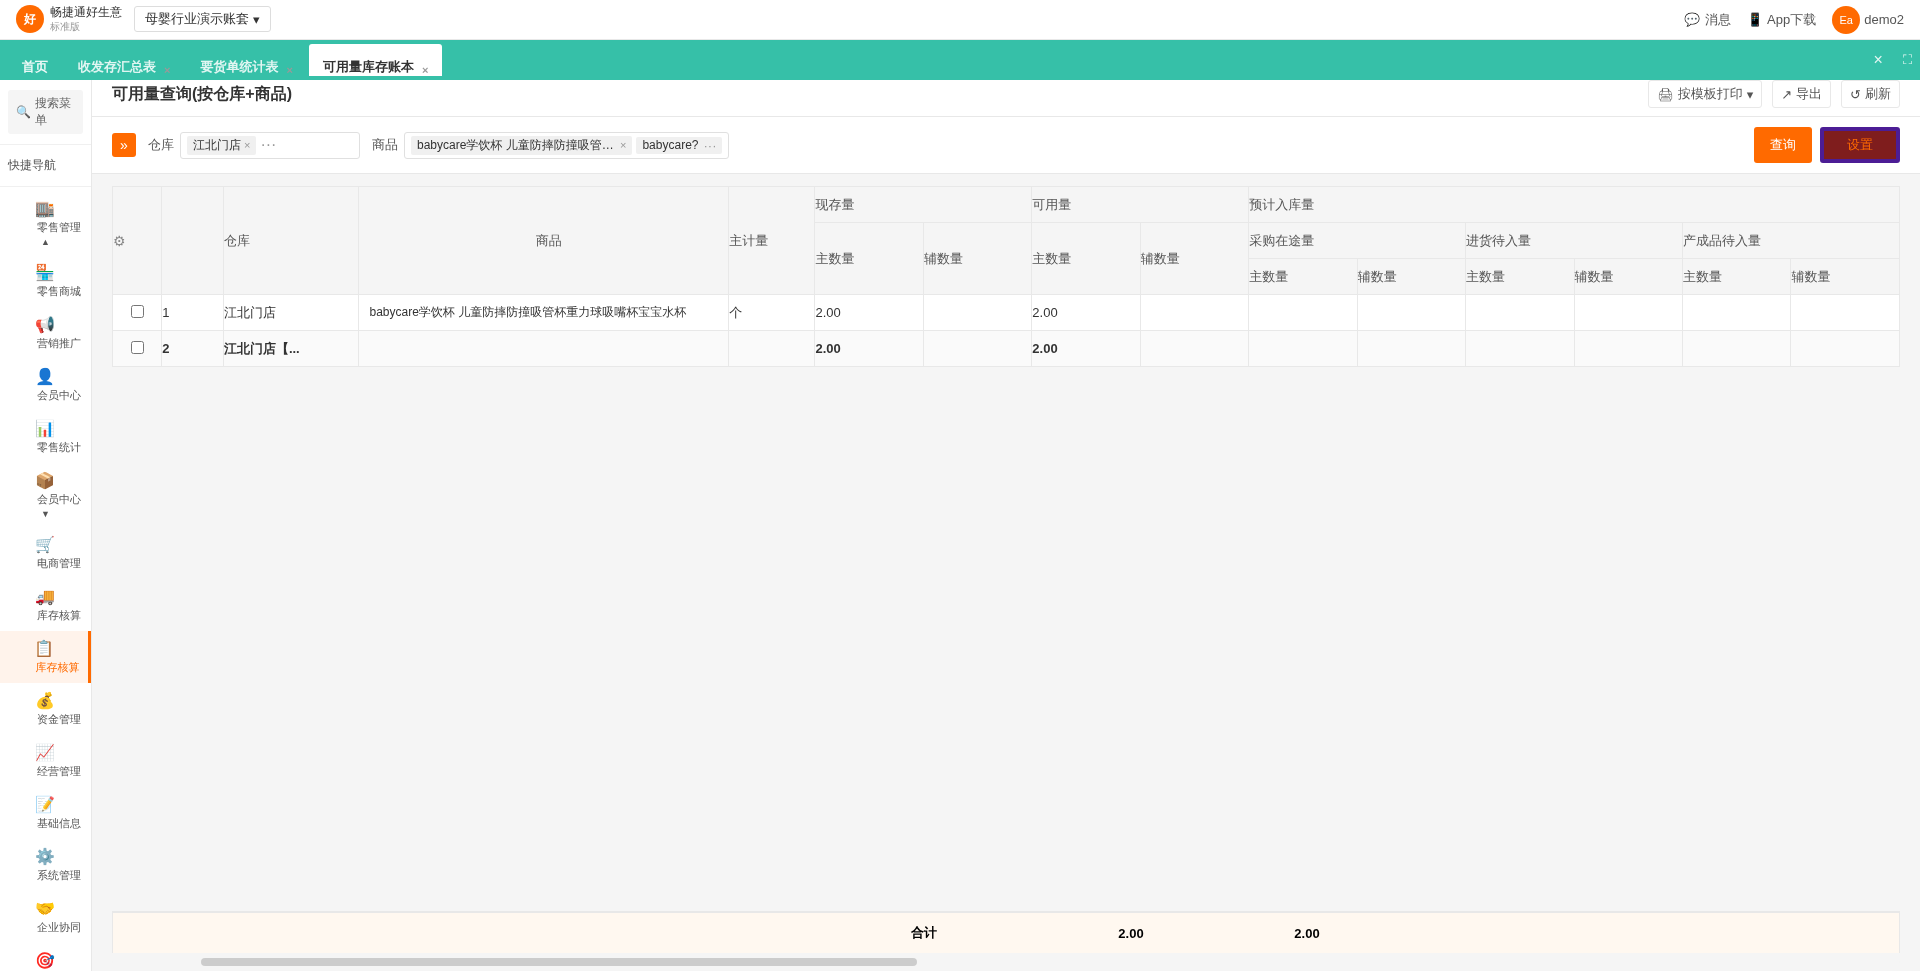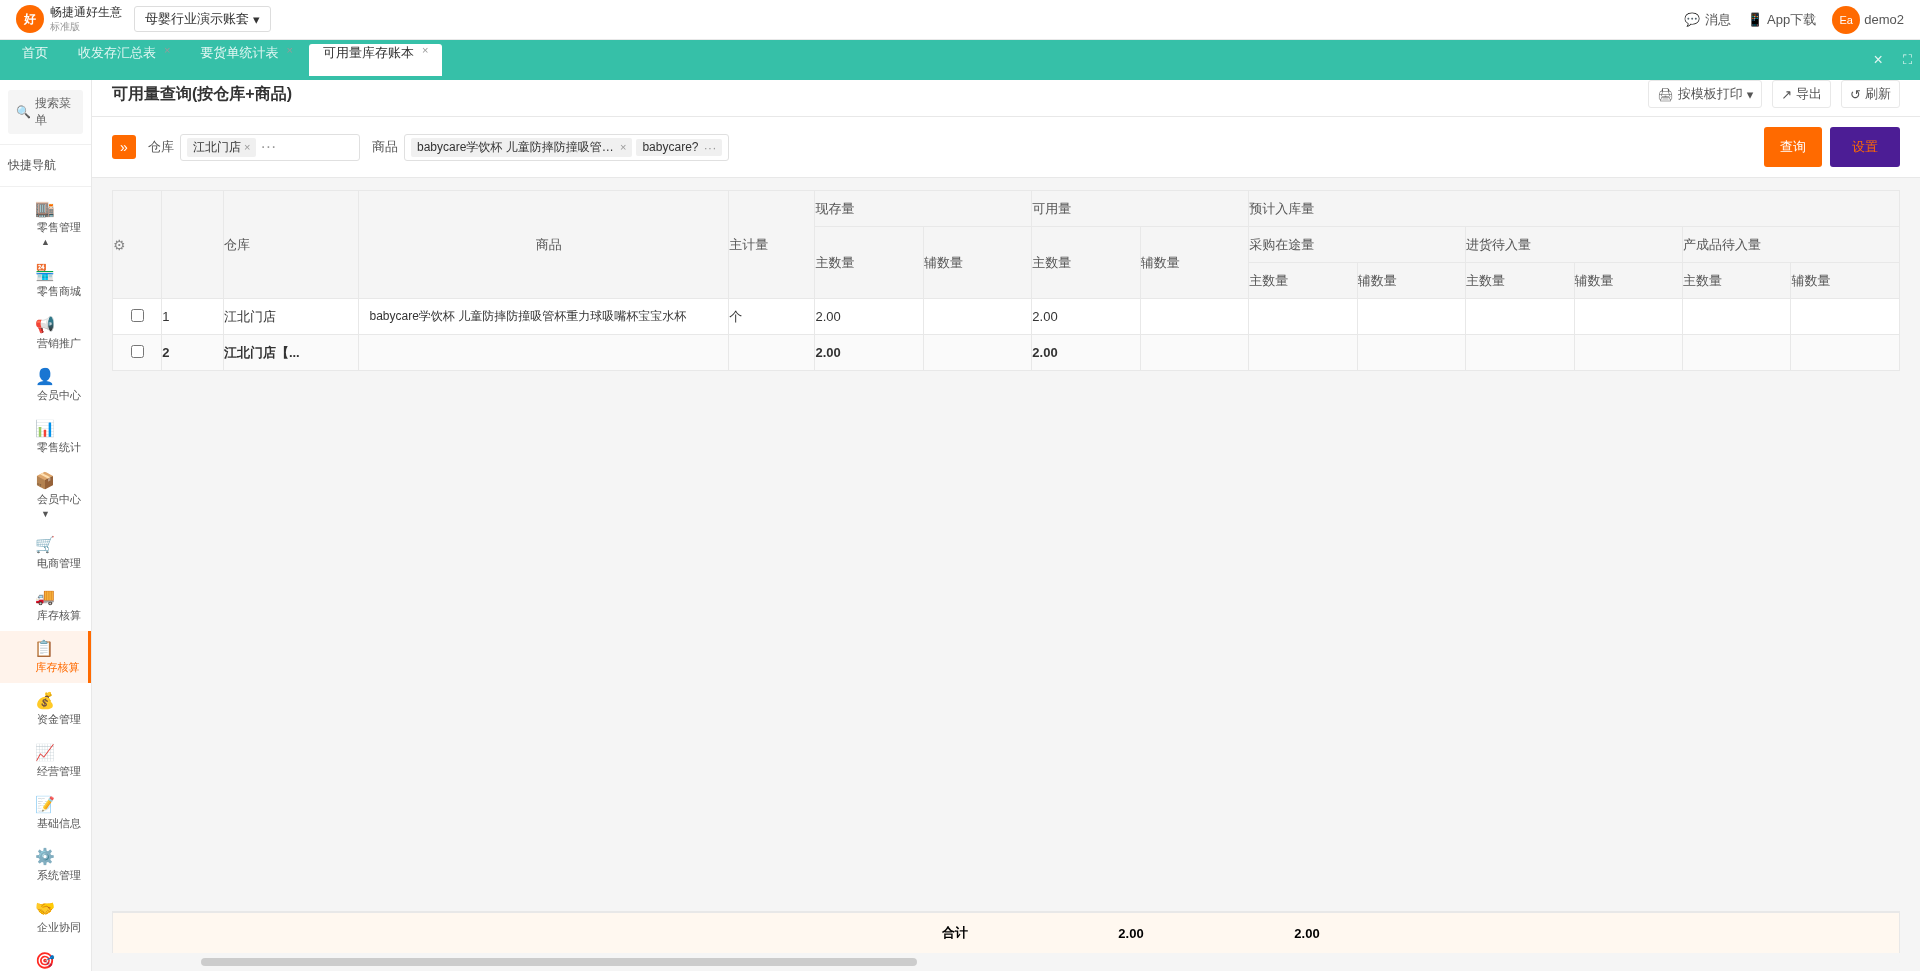--- a/index.html
+++ b/index.html
@@ -33,27 +33,28 @@
       display: flex;
       align-items: center;
       padding: 0 0 0 8px;
       flex-shrink: 0;
       gap: 2px;
     }
     .nav-tab {
       height: 32px;
       padding: 0 14px;
       display: flex;
-      align-items: flex-start;
+      align-items: flex-end;
       gap: 6px;
       border-radius: 3px 3px 0 0;
       cursor: pointer;
       font-size: 13px;
       color: rgba(255,255,255,0.85);
       white-space: nowrap;
+      font-weight: bold;
     }
     .nav-tab.active { background: #fff; color: #333; border-radius: 3px 3px 0 0; }
     .nav-tab .close-x { font-size: 11px; color: #999; margin-left: 2px; }
     .nav-tab.active .close-x { color: #999; }
     .nav-tab-home { color: rgba(255,255,255,0.9); }
     .nav-tab-close-all { margin-left: auto; color: rgba(255,255,255,0.85); padding: 0 10px; cursor: pointer; font-size: 16px; }
     .nav-tab-expand { color: rgba(255,255,255,0.85); padding: 0 8px; cursor: pointer; }
 
     
     .main-layout { display: flex; flex: 1; overflow: hidden; }
@@ -117,21 +118,21 @@
     }
     .filter-expand-btn { background: #ff6a00; color: #fff; border: none; width: 24px; height: 24px; border-radius: 3px; cursor: pointer; display: flex; align-items: center; justify-content: center; font-size: 14px; flex-shrink: 0; }
     .filter-field { display: flex; align-items: center; gap: 6px; }
     .filter-label { color: #555; font-size: 13px; white-space: nowrap; }
     .filter-input-tags { display: flex; align-items: center; gap: 4px; border: 1px solid #e0e0e0; border-radius: 3px; padding: 3px 6px; min-width: 180px; background: #fff; }
     .filter-tag { background: #f0f0f0; border-radius: 2px; padding: 1px 6px; font-size: 12px; color: #333; display: flex; align-items: center; gap: 3px; }
     .filter-tag .tag-x { color: #999; cursor: pointer; font-size: 11px; }
     .filter-dots { color: #999; font-size: 16px; cursor: pointer; }
     .filter-actions { margin-left: auto; display: flex; gap: 8px; }
     .btn-query { background: #ff6a00; color: #fff; border: none; padding: 5px 16px; border-radius: 3px; cursor: pointer; font-size: 13px; }
-    .btn-setting { background: #4c1d95; color: #ff6a00; border: 6px solid #4c1d95; padding: 5px 16px; border-radius: 3px; cursor: pointer; font-size: 13px; }
+    .btn-setting { background: #7f1d1d; color: #ff6a00; border: 4px solid #4c1d95; padding: 5px 23px; border-radius: 3px; cursor: pointer; font-size: 13px; }
 
     
     .table-container { flex: 1; overflow: auto; padding: 12px 20px 0; }
     .data-table { width: 100%; border-collapse: collapse; background: #fff; font-size: 13px; }
     .data-table th, .data-table td { border: 1px solid #e8e8e8; padding: 0; text-align: left; }
     .data-table thead th { background: #f5f5f5; color: #555; font-weight: 500; height: 36px; vertical-align: middle; }
     .data-table tbody td { height: 36px; vertical-align: middle; color: #333; }
     .col-product { width: 300px; text-align: left; padding-left: 10px !important; }
     .th-settings { width: 40px; background: #f5f5f5; }
     
@@ -445,21 +446,21 @@
       </table>
     </div>
 
     <div class="table-footer" id="table-footer">
   <div style="display:flex;width:100%;align-items:center">
     <div style="width:40px"></div>
     <div style="width:50px"></div>
     <div style="width:110px"></div>
     <div style="flex:1"></div>
     <div style="width:70px"></div>
-    <div style="width:88px;text-align:center;font-weight:bold">合计</div>
+    <div style="width:88px;text-align:left;font-weight:bold">合计</div>
     <div style="width:88px"></div>
     <div style="width:88px;text-align:center;font-weight:bold">2.00</div>
     <div style="width:88px"></div>
     <div style="width:88px;text-align:center;font-weight:bold">2.00</div>
     <div style="width:88px"></div>
     <div style="width:88px"></div>
     <div style="width:88px"></div>
     <div style="width:88px"></div>
     <div style="width:88px"></div>
     <div style="width:88px"></div>

